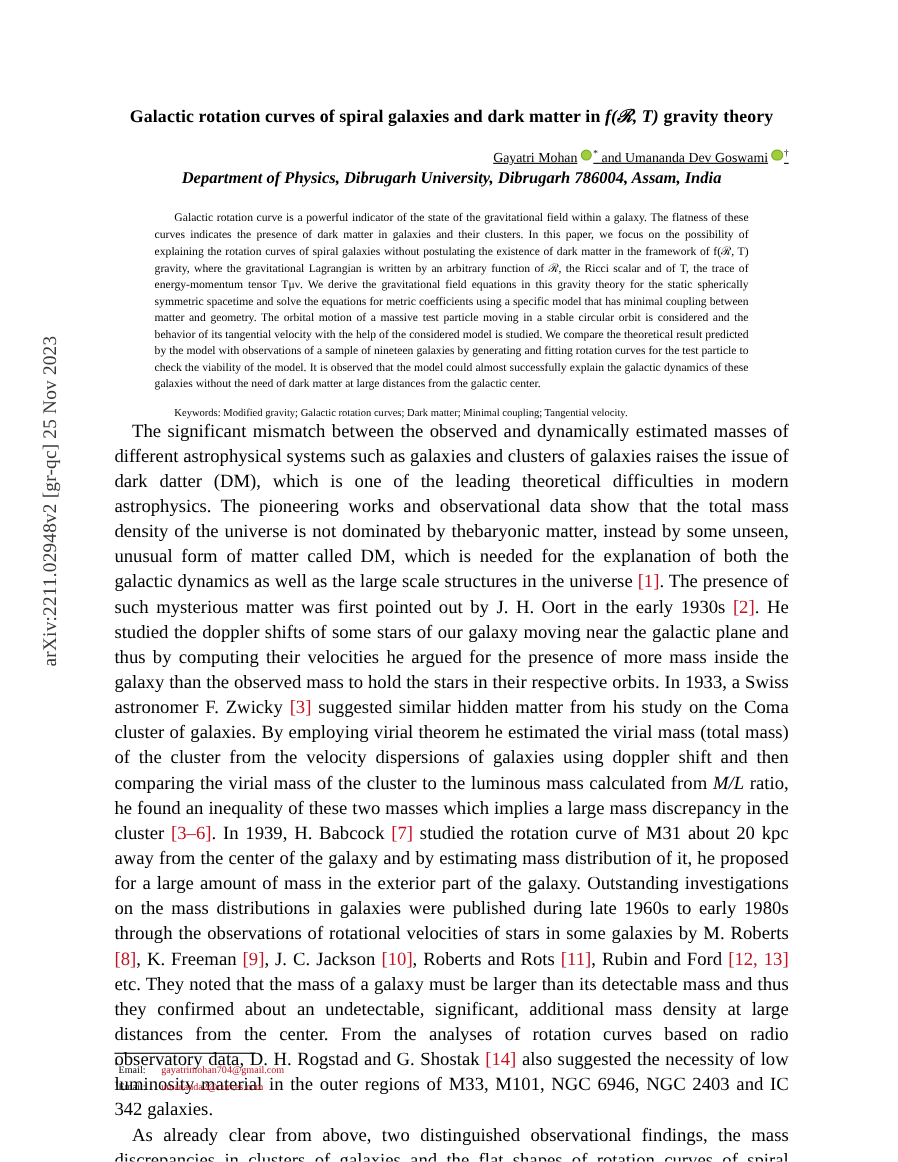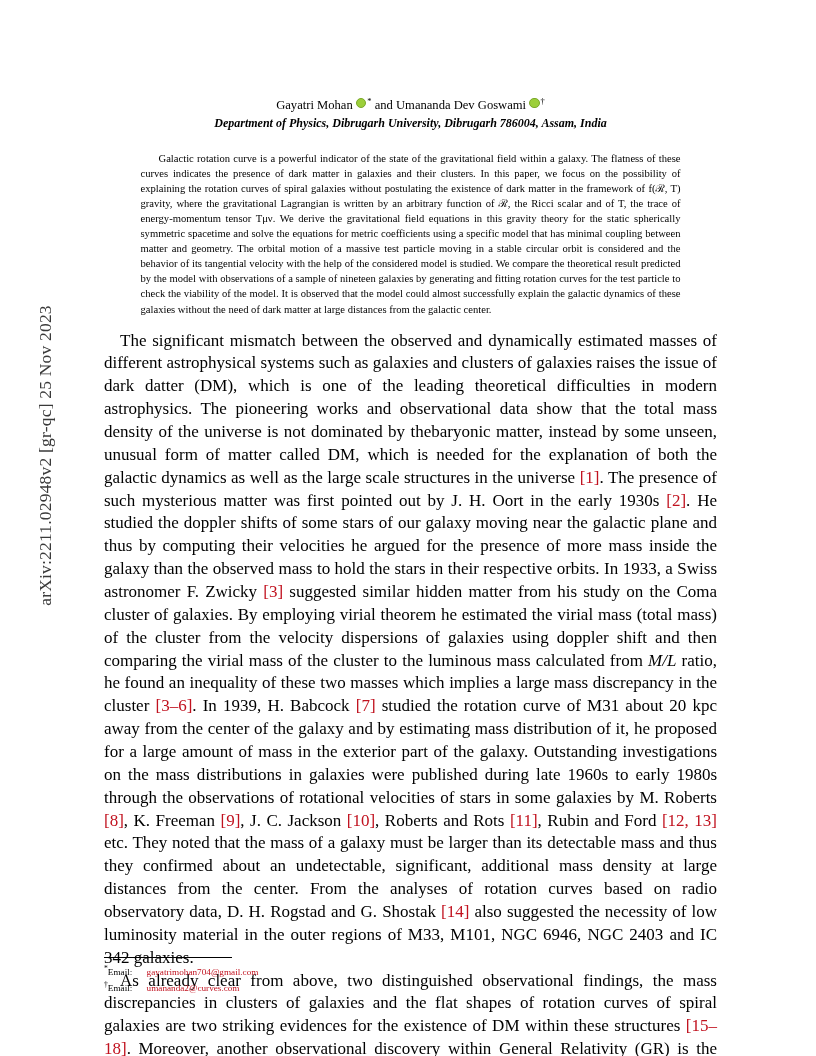--- a/index.html
+++ b/index.html
@@ -46,42 +46,43 @@
     font-size: 16.2px;
     text-align: center;
     line-height: 1.25;
     margin: 0 0 18px 0;
     letter-spacing: 0.1px;
   }
   .title .math {
     font-style: italic;
   }
   .authors {
-    text-align: center;
+    text-align: right;
     font-size: 12.6px;
     margin: 0 0 3px 0;
+    text-decoration: underline;
   }
   .authors .orcid {
     display: inline-block;
     width: 8.5px;
     height: 8.5px;
     border-radius: 50%;
     background: #9ccf3a;
     border: 1.6px solid #7aa82a;
     vertical-align: 1px;
     margin: 0 1px 0 3px;
     position: relative;
   }
   .authors sup {
     font-size: 8.5px;
     vertical-align: super;
   }
   .affil {
     text-align: center;
-    font-size: 12px;
+    font-size: 15px;
     font-style: italic;
     font-weight: bold;
     margin: 0 0 20px 0;
   }
   .abstract {
     font-size: 10.6px;
     line-height: 1.42;
     text-align: justify;
     margin: 16px auto 13px auto;
     width: 540px;
@@ -133,27 +134,29 @@
 </style>
 </head>
 <body>
 
 <div class="page">
 
   <div class="arxiv-stamp">arXiv:2211.02948v2  [gr-qc]   25 Nov 2023</div>
 
   <div class="content">
 
+    <h1 class="title"><span>Galactic rotation curves of spiral galaxies and dark matter in </span><span class="math">f(ℛ, T)</span><span> gravity theory</span></h1>
 
     <div class="authors"><span>Gayatri Mohan</span><span class="orcid"></span><sup>*</sup><span> and </span><span>Umananda Dev Goswami</span><span class="orcid"></span><sup>†</sup></div>
 
     <div class="affil">Department of Physics, Dibrugarh University, Dibrugarh 786004, Assam, India</div>
 
     <div class="abstract">Galactic rotation curve is a powerful indicator of the state of the gravitational field within a galaxy. The flatness of these curves indicates the presence of dark matter in galaxies and their clusters. In this paper, we focus on the possibility of explaining the rotation curves of spiral galaxies without postulating the existence of dark matter in the framework of f(ℛ, T) gravity, where the gravitational Lagrangian is written by an arbitrary function of ℛ, the Ricci scalar and of T, the trace of energy-momentum tensor Tμν. We derive the gravitational field equations in this gravity theory for the static spherically symmetric spacetime and solve the equations for metric coefficients using a specific model that has minimal coupling between matter and geometry. The orbital motion of a massive test particle moving in a stable circular orbit is considered and the behavior of its tangential velocity with the help of the considered model is studied. We compare the theoretical result predicted by the model with observations of a sample of nineteen galaxies by generating and fitting rotation curves for the test particle to check the viability of the model. It is observed that the model could almost successfully explain the galactic dynamics of these galaxies without the need of dark matter at large distances from the galactic center.</div>
 
+    <div class="keywords">Keywords: Modified gravity; Galactic rotation curves; Dark matter; Minimal coupling; Tangential velocity.</div>
 
 
     <div class="body-col">
       <p>The significant mismatch between the observed and dynamically estimated masses of different astrophysical systems such as galaxies and clusters of galaxies raises the issue of dark datter (DM), which is one of the leading theoretical difficulties in modern astrophysics. The pioneering works and observational data show that the total mass density of the universe is not dominated by thebaryonic matter, instead by some unseen, unusual form of matter called DM, which is needed for the explanation of both the galactic dynamics as well as the large scale structures in the universe <span style="color:#c1121f">[1]</span>. The presence of such mysterious matter was first pointed out by J. H. Oort in the early 1930s <span style="color:#c1121f">[2]</span>. He studied the doppler shifts of some stars of our galaxy moving near the galactic plane and thus by computing their velocities he argued for the presence of more mass inside the galaxy than the observed mass to hold the stars in their respective orbits. In 1933, a Swiss astronomer F. Zwicky <span style="color:#c1121f">[3]</span> suggested similar hidden matter from his study on the Coma cluster of galaxies. By employing virial theorem he estimated the virial mass (total mass) of the cluster from the velocity dispersions of galaxies using doppler shift and then comparing the virial mass of the cluster to the luminous mass calculated from <span class="it">M/L</span> ratio, he found an inequality of these two masses which implies a large mass discrepancy in the cluster <span style="color:#c1121f">[3–6]</span>. In 1939, H. Babcock <span style="color:#c1121f">[7]</span> studied the rotation curve of M31 about 20 kpc away from the center of the galaxy and by estimating mass distribution of it, he proposed for a large amount of mass in the exterior part of the galaxy. Outstanding investigations on the mass distributions in galaxies were published during late 1960s to early 1980s through the observations of rotational velocities of stars in some galaxies by M. Roberts <span style="color:#c1121f">[8]</span>, K. Freeman <span style="color:#c1121f">[9]</span>, J. C. Jackson <span style="color:#c1121f">[10]</span>, Roberts and Rots <span style="color:#c1121f">[11]</span>, Rubin and Ford <span style="color:#c1121f">[12, 13]</span> etc. They noted that the mass of a galaxy must be larger than its detectable mass and thus they confirmed about an undetectable, significant, additional mass density at large distances from the center. From the analyses of rotation curves based on radio observatory data, D. H. Rogstad and G. Shostak <span style="color:#c1121f">[14]</span> also suggested the necessity of low luminosity material in the outer regions of M33, M101, NGC 6946, NGC 2403 and IC 342 galaxies.</p>
       <p>As already clear from above, two distinguished observational findings, the mass discrepancies in clusters of galaxies and the flat shapes of rotation curves of spiral galaxies are two striking evidences for the existence of DM within these structures <span style="color:#c1121f">[15–18]</span>. Moreover, another observational discovery within General Relativity (GR) is the gravitational lensing, in which distorted image of a distant light source is formed due to the deflection of light by a massive gravitating system such as a cluster of galaxies, is also a strong evidence of DM within the lensing cluster. It is also a powerful tool to determine the amount of mass within the lensing cluster <span style="color:#c1121f">[4, 19]</span>. Further, rotation curves, the plots of tangential velocities of stars and gas clouds rotating around the center of galaxies as a function of the distance from the center, are directly related to the overall mass distributions of galaxies and are potent means to analyze the gravitational field within galaxies. These curves show that the tangential velocity of a star increases linearly with the distance from the center of the galaxy and attains approximately a constant value <span class="it">v</span> ≈ 200 – 300 km/s <span style="color:#c1121f">[15, 20]</span> up to 5 – 6 times <span style="color:#c1121f">[1]</span> of the luminous radius of a galaxy. It infers that a visible galaxy is embedded in an extended spherical matter distribution called the galactic halo (DM halo), where due to a constant <span class="it">v</span>, the mass M(r) within the radius</p>
     </div>
 
   </div>
 
   <div class="footsep"></div>

